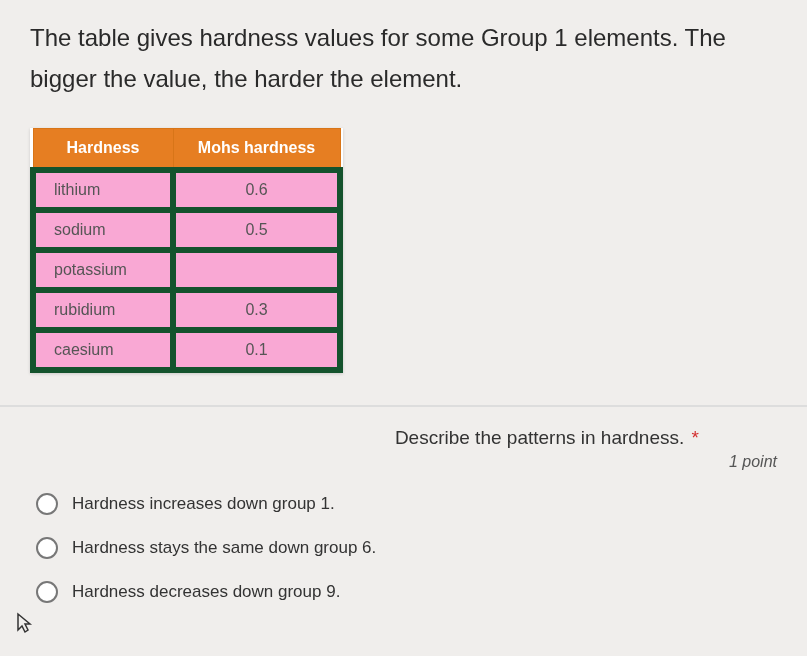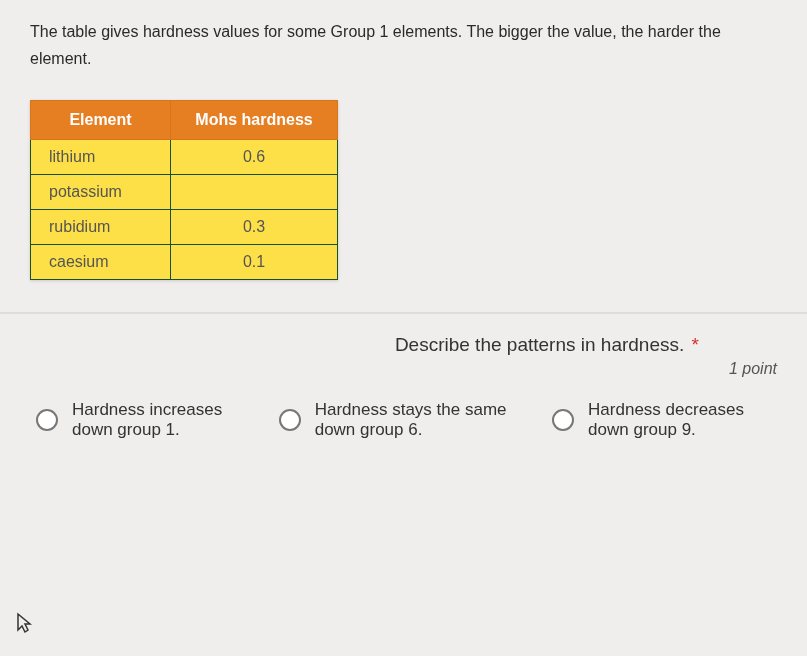--- a/index.html
+++ b/index.html
@@ -10,45 +10,45 @@
     body {
       font-family: Arial, Helvetica, sans-serif;
       background: #f0eeec;
       width: 807px;
       height: 656px;
       padding: 18px 30px;
       color: #333;
       position: relative;
     }
     .intro {
-      font-size: 16px;
+      font-size: 24px;
       line-height: 1.7;
       color: #2a2a2a;
       margin-bottom: 28px;
     }
     .data-table {
       border-collapse: collapse;
       background: #fff;
       box-shadow: 0 1px 3px rgba(0,0,0,0.15);
     }
     .data-table th {
       background: #e67e22;
       color: #fff;
       font-weight: bold;
       padding: 10px 18px;
       text-align: center;
       font-size: 16px;
       border: 1px solid #d87518;
     }
     .data-table td {
       padding: 8px 18px;
-      border: 1px solid #14532d;
+      border: 6px solid #14532d;
       font-size: 16px;
       color: #555;
-      background: #fde047;
+      background: #f9a8d4;
     }
     .data-table td.elem {
       width: 140px;
       text-align: left;
     }
     .data-table td.val {
       width: 167px;
       text-align: center;
     }
     .divider {
@@ -73,21 +73,21 @@
     .points {
       font-size: 16px;
       color: #555;
       white-space: nowrap;
       margin-left: 30px;
       margin-top: 26px;
       font-style: italic;
     }
     .options {
       display: flex;
-      flex-direction: row;
+      flex-direction: column;
       gap: 22px;
       margin-left: 6px;
     }
     .option {
       display: flex;
       align-items: center;
       gap: 14px;
       cursor: pointer;
     }
     .radio {
@@ -112,28 +112,32 @@
     }
   </style>
 </head>
 <body>
 
 <p class="intro">The table gives hardness values for some Group 1 elements. The bigger the value, the harder the element.</p>
 
 <table class="data-table">
   <thead>
     <tr>
-      <th>Element</th>
+      <th>Hardness</th>
       <th>Mohs hardness</th>
     </tr>
   </thead>
   <tbody>
     <tr>
       <td class="elem">lithium</td>
       <td class="val">0.6</td>
+    </tr>
+    <tr>
+      <td class="elem">sodium</td>
+      <td class="val">0.5</td>
     </tr>
     <tr>
       <td class="elem">potassium</td>
       <td class="val"></td>
     </tr>
     <tr>
       <td class="elem">rubidium</td>
       <td class="val">0.3</td>
     </tr>
     <tr>

